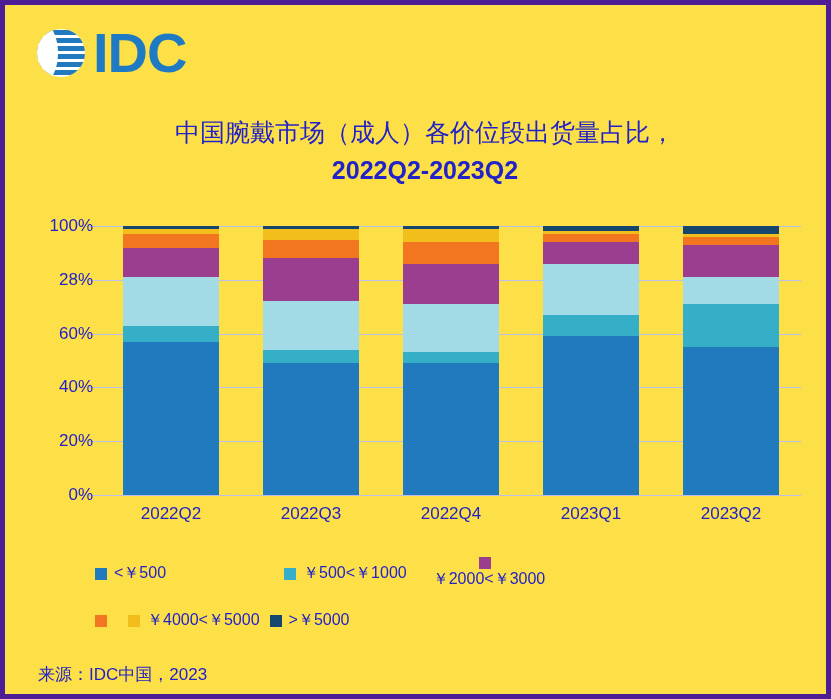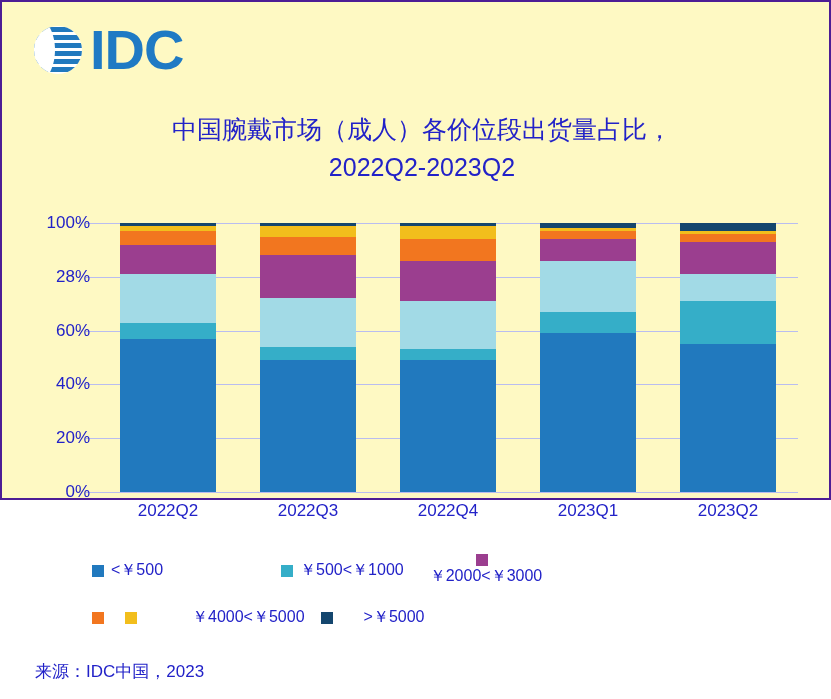--- a/index.html
+++ b/index.html
@@ -4,41 +4,41 @@
 <style>
   html, body { margin:0; padding:0; }
   body {
     width:831px; height:699px;
     background:#ffffff;
     font-family:"Liberation Sans", sans-serif;
     overflow:hidden;
   }
   #page {
     position:relative;
-    width:831px; height:500px;
+    width:831px; height:699px;
     box-sizing:border-box;
-    border:2px solid #4c1d95;
-    background:#fef9c3;
+    border:5px solid #4c1d95;
+    background:#fde047;
   }
 
   
   #logo { position:absolute; left:30px; top:22px; display:flex; align-items:center; }
   #logo-mark { width:52px; height:52px; position:relative; margin-right:6px; }
   #logo-text {
     font-size:56px; font-weight:bold; letter-spacing:-1px;
     color:#1F7AC4; line-height:52px; font-family:"Liberation Sans", sans-serif;
   }
 
   
   #title {
     position:absolute; left:90px; top:108px; width:660px;
     text-align:center; color:#2222C8;
     font-size:25px; line-height:38px;
   }
-  #title .l2 { display:block; }
+  #title .l2 { display:block;font-weight:bold; }
 
   
   #plot-area {
     position:absolute;
     left:96px; top:221px;
     width:700px; height:269px;
   }
   .gridline {
     position:absolute; left:0; width:700px; height:1px;
     background:#b9bdf0;
@@ -206,25 +206,25 @@
         </div>
         <div class="legend-item" style="margin-left: 26px; flex-direction: column;">
           <span class="legend-swatch" style="background: rgb(155, 62, 143);"></span>
           <span class="legend-label">￥2000&lt;￥3000</span>
         </div>
       </div>
     <div class="legend-row" id="legend-row-2">
         <div class="legend-item" style="margin-left: 0px;">
           <span class="legend-swatch" style="background: rgb(242, 118, 31);"></span>
         </div>
-        <div class="legend-item" style="margin-left: 14px; gap: 48px;">
+        <div class="legend-item" style="margin-left: 14px;">
           <span class="legend-swatch" style="background: rgb(242, 190, 28);"></span>
           <span class="legend-label">￥4000&lt;￥5000</span>
         </div>
-        <div class="legend-item" style="margin-left: 16px; gap: 24px;">
+        <div class="legend-item" style="margin-left: 10px;">
           <span class="legend-swatch" style="background: rgb(20, 70, 110);"></span>
           <span class="legend-label">&gt;￥5000</span>
         </div>
       </div>
   </div>
 
   <div id="source">来源：IDC中国，2023</div>
 
 </div>
 

